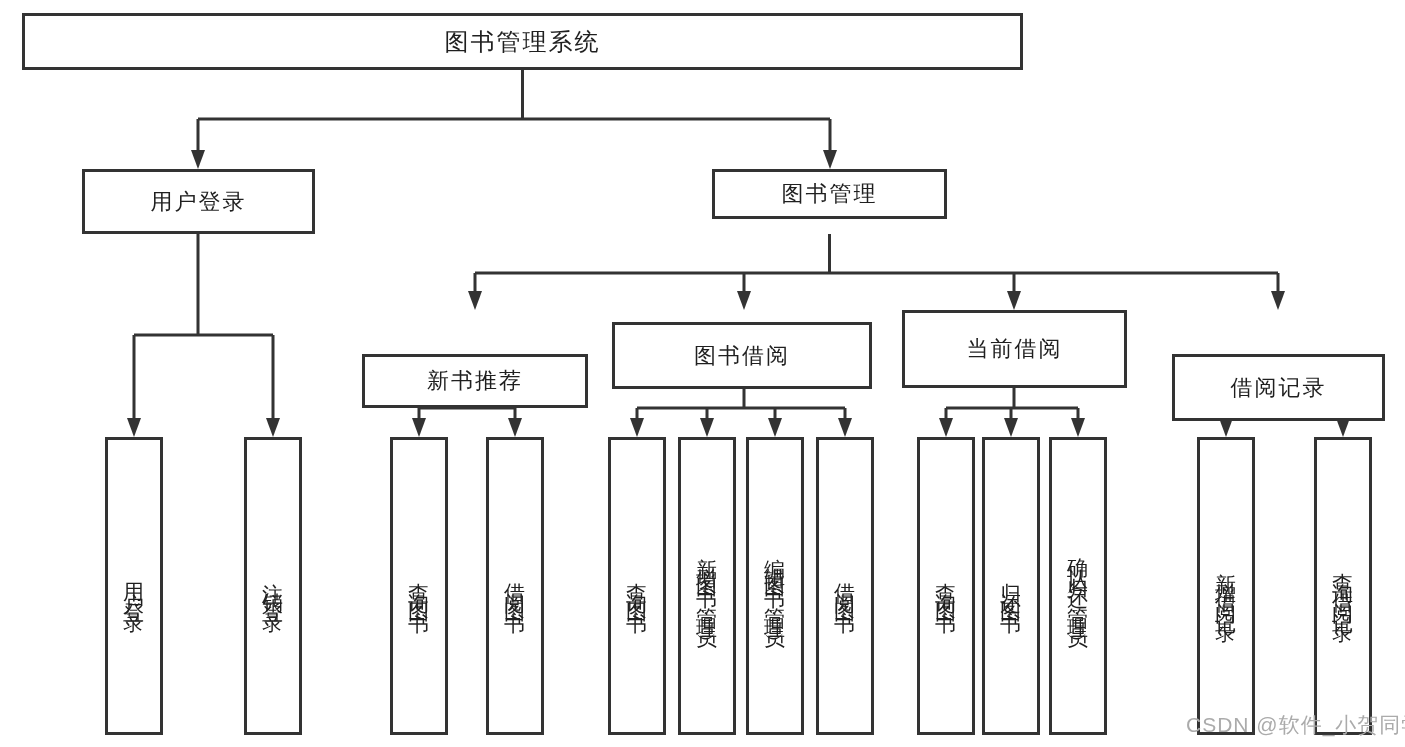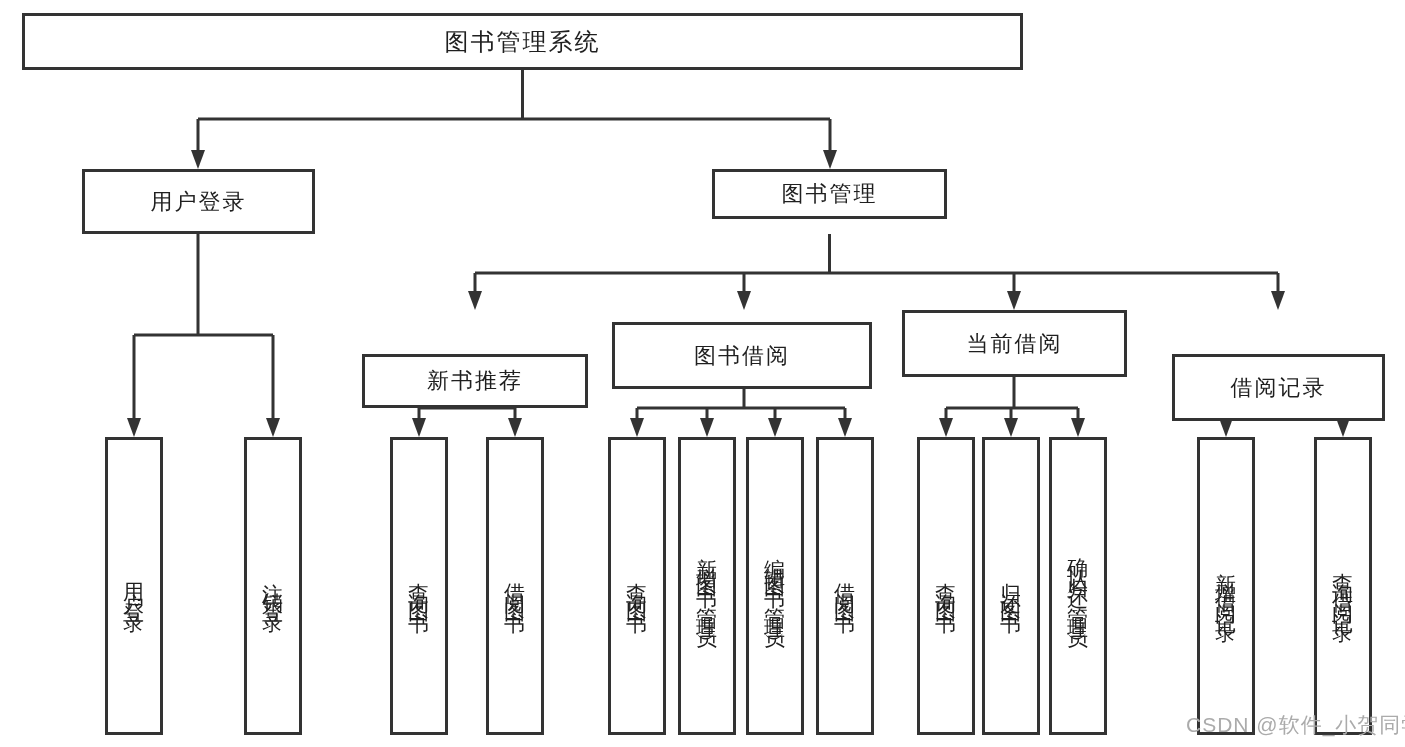--- a/index.html
+++ b/index.html
@@ -46,21 +46,21 @@
     text-orientation: mixed;
     font-size: 21px;
     letter-spacing: 10px;
     line-height: 1;
   }
   #root        { left: 22px;   top: 13px;  width: 1001px; height: 57px; font-size: 24px; }
   #l2-user     { left: 82px;   top: 169px; width: 233px;  height: 65px; }
   #l2-mgmt     { left: 712px;  top: 169px; width: 235px;  height: 50px; }
   #l3-rec      { left: 362px;  top: 310px; width: 226px;  height: 54px; margin-top: 44px; }
   #l3-borrow   { left: 612px;  top: 310px; width: 260px;  height: 67px; margin-top: 12px; }
-  #l3-current  { left: 902px;  top: 310px; width: 225px;  height: 67px; }
+  #l3-current  { left: 902px;  top: 310px; width: 225px;  height: 78px; }
   #l3-records  { left: 1172px; top: 310px; width: 213px;  height: 67px; margin-top: 44px; }
   #leaf-login   { left: 105px;  }
   #leaf-logout  { left: 244px;  }
   #leaf-q1      { left: 390px;  }
   #leaf-b1      { left: 486px;  }
   #leaf-q2      { left: 608px;  }
   #leaf-add     { left: 678px;  }
   #leaf-edit    { left: 746px;  }
   #leaf-b2      { left: 816px;  }
   #leaf-q3      { left: 917px;  }

